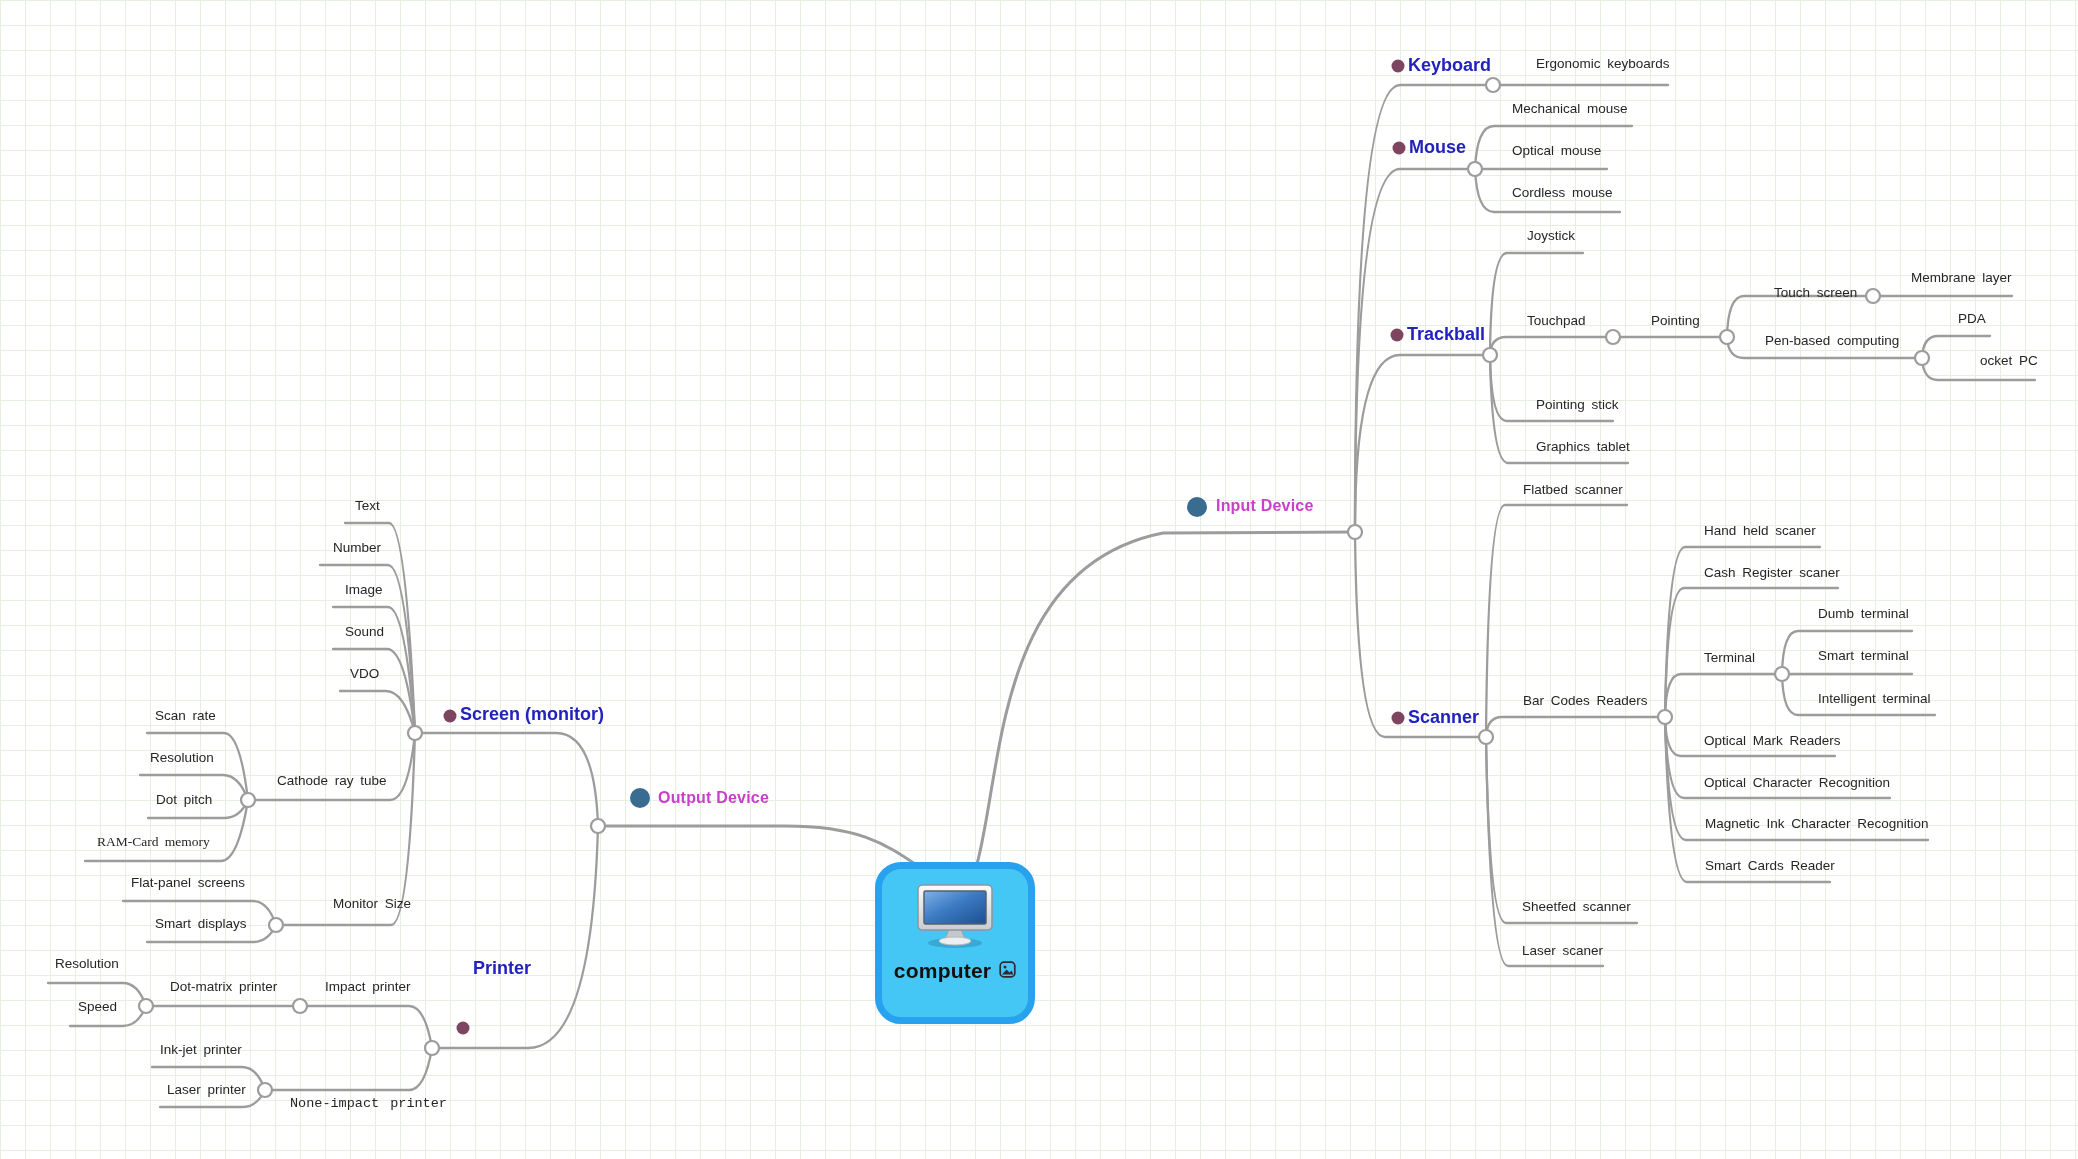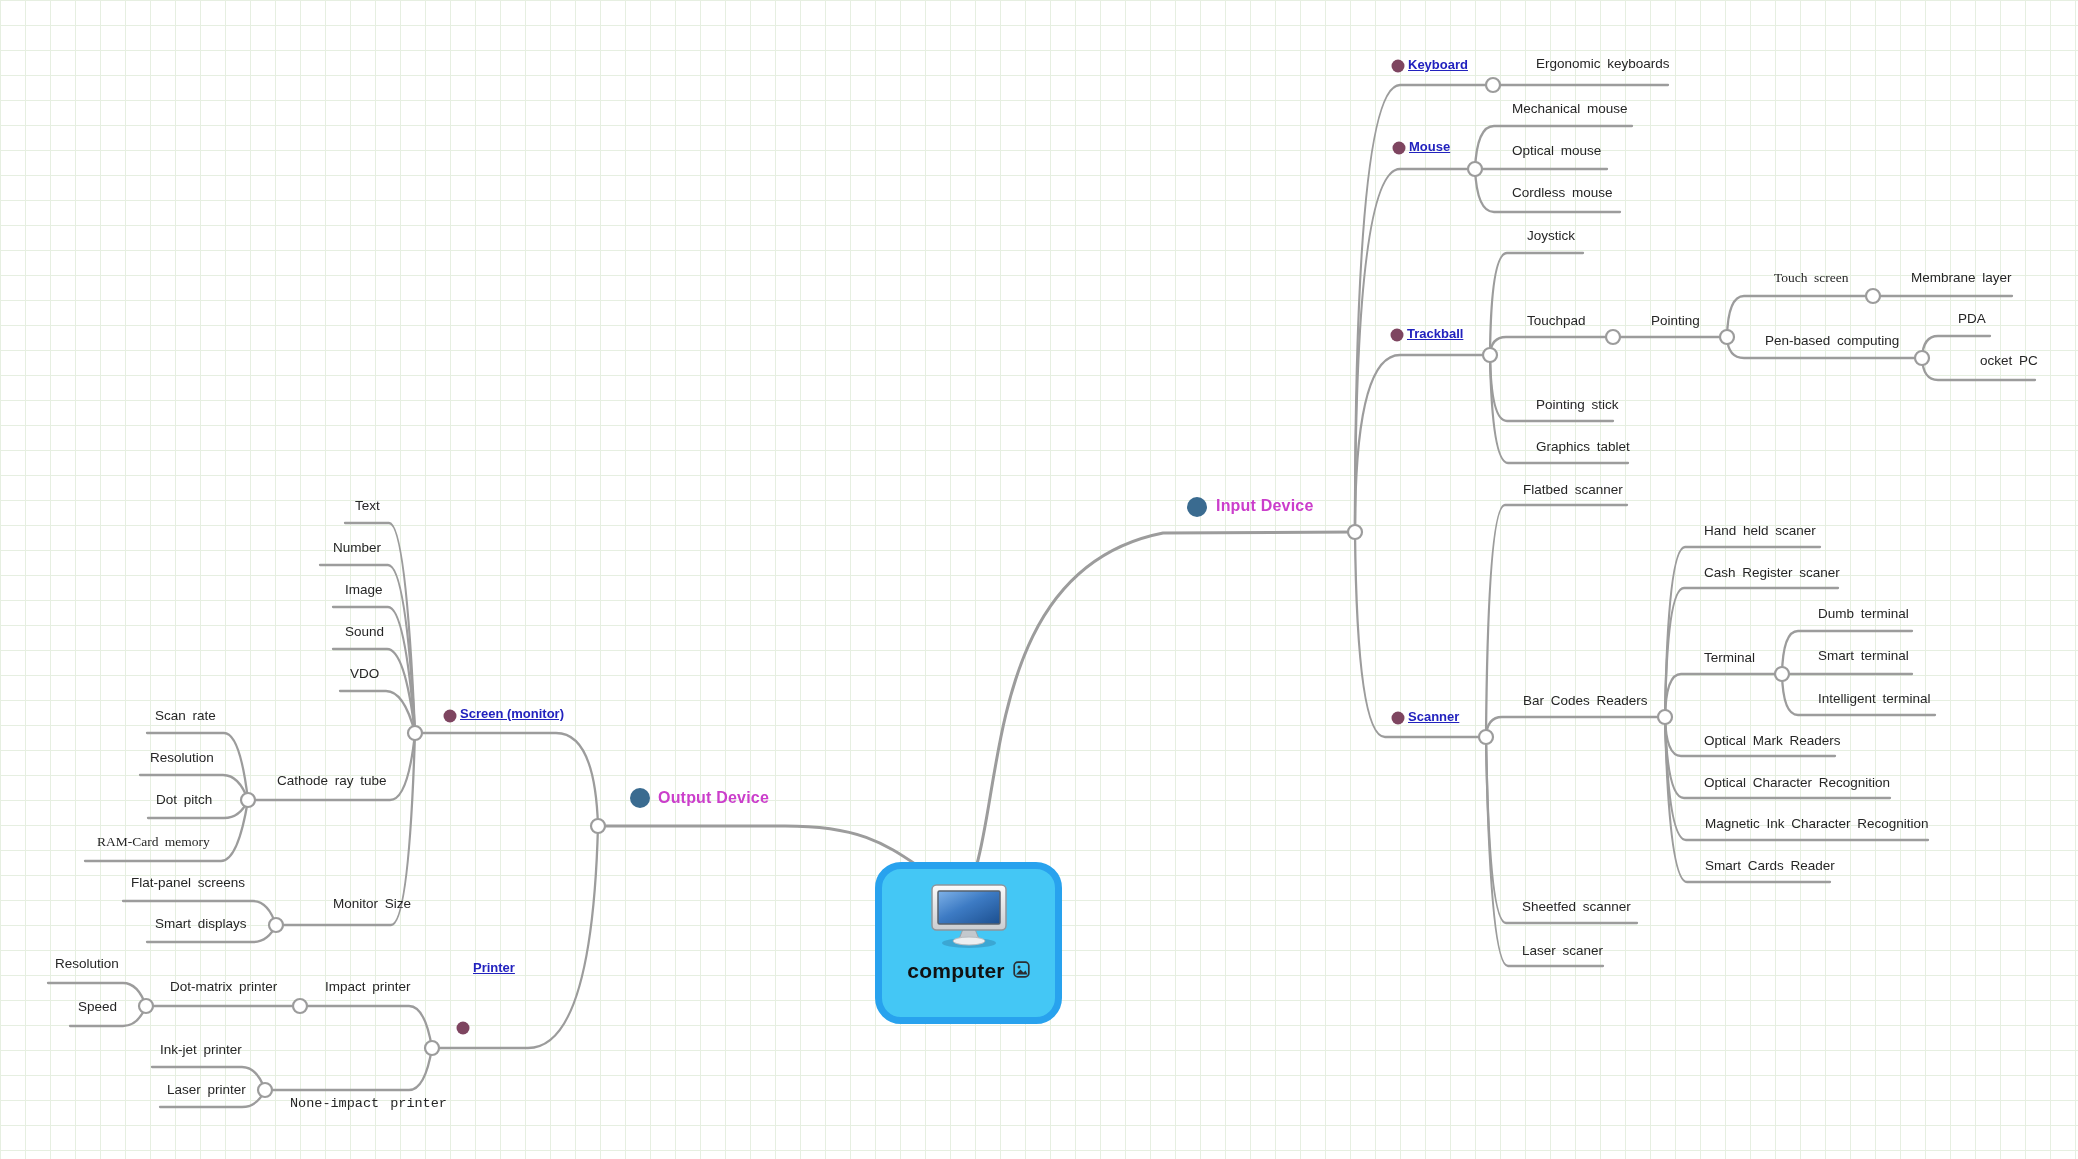--- a/index.html
+++ b/index.html
@@ -9,24 +9,24 @@
     background-color:var(--bg,#fff);
     background-image:
       linear-gradient(var(--grid,#e6efe1) 1px,transparent 1px),
       linear-gradient(90deg,var(--grid,#e6efe1) 1px,transparent 1px);
     background-size:25px 25px;
   }
   #links{position:absolute;left:0;top:0;}
   #labels{position:absolute;left:0;top:0;width:100%;height:100%;}
   .topic{position:absolute;white-space:nowrap;line-height:16px;cursor:default;}
   .t-plain{font-size:13.5px;color:var(--plain,#262626);word-spacing:3px;}
-  .t-branch{font-size:13px;font-weight:bold;color:var(--navy,#2222be);text-decoration:underline;}
+  .t-branch{font-size:18px;font-weight:bold;color:var(--navy,#2222be);}
   .t-main{font-size:16px;font-weight:bold;color:var(--magenta,#cb3ecb);line-height:21px;letter-spacing:.2px;}
   .root-node{
-    position:absolute;left:875px;top:862px;width:187px;height:162px;
+    position:absolute;left:875px;top:862px;width:160px;height:162px;
     box-sizing:border-box;border:7px solid var(--rootborder,#28a2ee);
     border-radius:26px;background:var(--rootfill,#44c7f5);
     display:flex;flex-direction:column;align-items:center;justify-content:flex-start;
   }
   .root-label-row{display:flex;align-items:center;gap:8px;margin-top:6px;}
   .root-label{font-size:21px;font-weight:bold;color:var(--roottext,#111);letter-spacing:.2px;}
   .monitor-wrap{margin-top:14px;}
 </style>
 </head>
 <body style="--bg: #FFFFFF; --grid: #E6EFE1; --magenta: #CB3ECB; --navy: #2222BE; --plain: #262626; --rootfill: #44C7F5; --rootborder: #28A2EE; --roottext: #111111;">
@@ -123,21 +123,21 @@
     <div class="topic t-branch" style="left: 1408px; top: 57px;">Keyboard</div>
     <div class="topic t-plain" style="left: 1536px; top: 56px;">Ergonomic keyboards</div>
     <div class="topic t-branch" style="left: 1409px; top: 139px;">Mouse</div>
     <div class="topic t-plain" style="left: 1512px; top: 101px;">Mechanical mouse</div>
     <div class="topic t-plain" style="left: 1512px; top: 143px;">Optical mouse</div>
     <div class="topic t-plain" style="left: 1512px; top: 185px;">Cordless mouse</div>
     <div class="topic t-branch" style="left: 1407px; top: 326px;">Trackball</div>
     <div class="topic t-plain" style="left: 1527px; top: 228px;">Joystick</div>
     <div class="topic t-plain" style="left: 1527px; top: 313px;">Touchpad</div>
     <div class="topic t-plain" style="left: 1651px; top: 313px;">Pointing</div>
-    <div class="topic t-plain" style="left: 1774px; top: 270px; font-family: Liberation Serif, serif;">Touch screen</div>
+    <div class="topic t-plain" style="left: 1774px; top: 285px;">Touch screen</div>
     <div class="topic t-plain" style="left: 1911px; top: 270px;">Membrane layer</div>
     <div class="topic t-plain" style="left: 1765px; top: 333px;">Pen-based computing</div>
     <div class="topic t-plain" style="left: 1958px; top: 311px;">PDA</div>
     <div class="topic t-plain" style="left: 1957px; top: 353px; margin-left: 23px;">ocket PC</div>
     <div class="topic t-plain" style="left: 1536px; top: 397px;">Pointing stick</div>
     <div class="topic t-plain" style="left: 1536px; top: 439px;">Graphics tablet</div>
     <div class="topic t-branch" style="left: 1408px; top: 709px;">Scanner</div>
     <div class="topic t-plain" style="left: 1523px; top: 482px;">Flatbed scanner</div>
     <div class="topic t-plain" style="left: 1523px; top: 693px;">Bar Codes Readers</div>
     <div class="topic t-plain" style="left: 1704px; top: 523px;">Hand held scaner</div>

